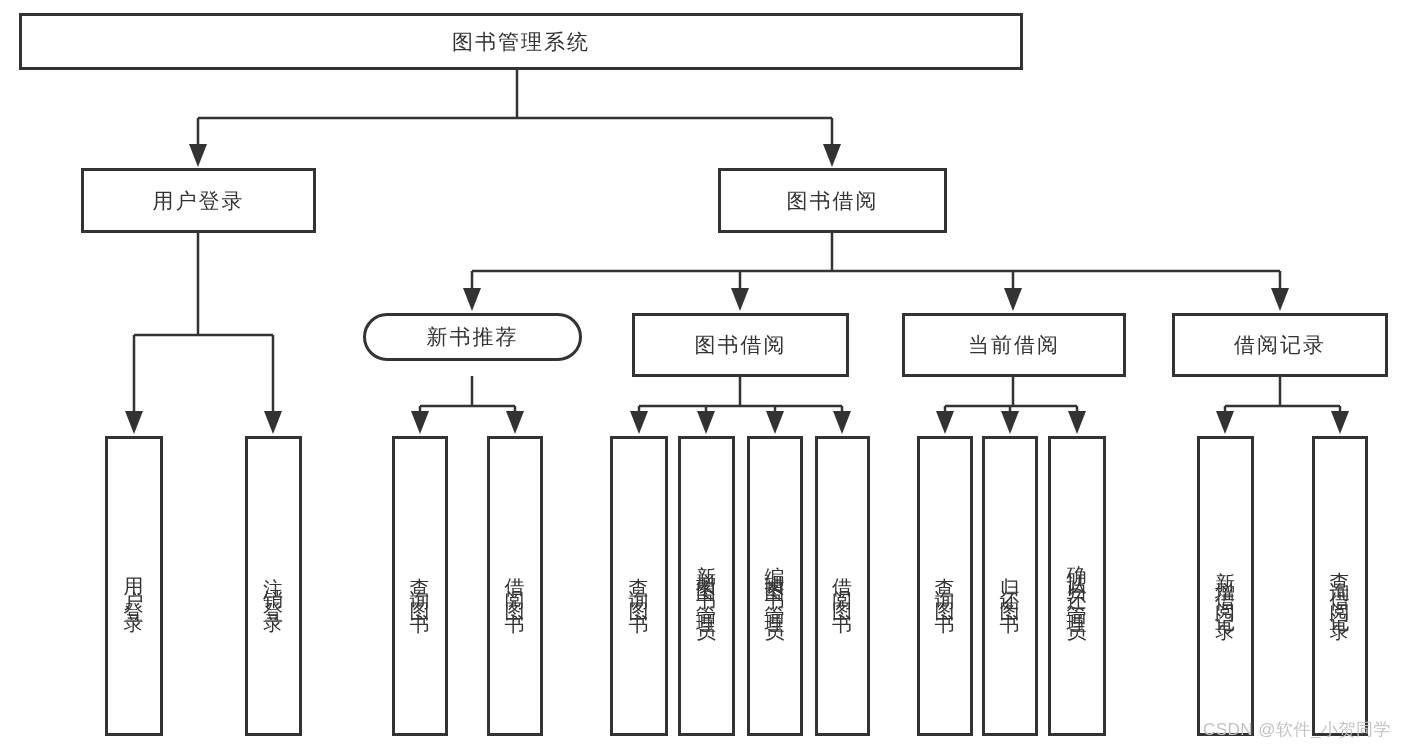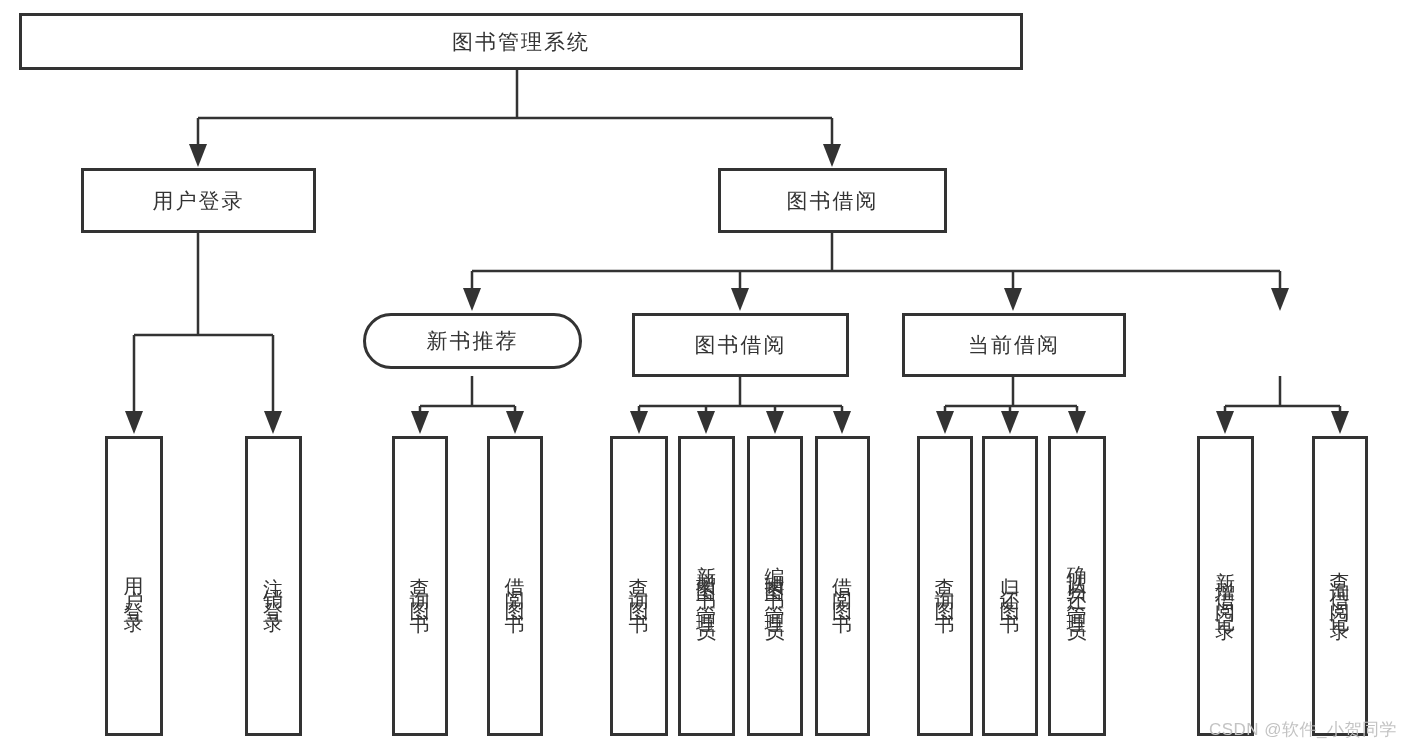--- a/index.html
+++ b/index.html
@@ -31,21 +31,21 @@
   .node .label {
     font-size: 21px;
     letter-spacing: 2px;
     color: #333333;
     white-space: nowrap;
   }
   
   .root  { left: 19px;   top: 13px;  width: 1004px; height: 57px; }
   .l2a   { left: 81px;   top: 168px; width: 235px;  height: 65px; }
   .l2b   { left: 718px;  top: 168px; width: 229px;  height: 65px; }
-  .l3a   { left: 363px;  top: 313px; width: 219px;  height: 56px; border-radius: 32px; }
+  .l3a   { left: 363px;  top: 313px; width: 219px;  height: 48px; border-radius: 32px; }
   .l3b   { left: 632px;  top: 313px; width: 217px;  height: 64px; text-align: right; }
   .l3c   { left: 902px;  top: 313px; width: 224px;  height: 64px; text-align: center; }
   .l3d   { left: 1172px; top: 313px; width: 216px;  height: 64px; }
   
   .leaf { top: 436px; height: 300px; }
   .leaf .label {
     writing-mode: vertical-rl;
     text-orientation: mixed;
     font-size: 20px;
     line-height: 1;
@@ -61,21 +61,21 @@
   .c2 { left: 678px;  width: 57px; }
   .c3 { left: 747px;  width: 56px; }
   .c4 { left: 815px;  width: 55px; }
   .d1 { left: 917px;  width: 56px; }
   .d2 { left: 982px;  width: 56px; }
   .d3 { left: 1048px; width: 58px; }
   .e1 { left: 1197px; width: 57px; }
   .e2 { left: 1312px; width: 56px; }
   .watermark {
     position: absolute;
-    right: 8px;
+    right: 14px;
     bottom: 6px;
     font-size: 17px;
     letter-spacing: 0.5px;
     color: #c3c3c3;
     z-index: 5;
     white-space: nowrap;
   }
 </style>
 </head>
 <body>
@@ -128,20 +128,23 @@
 
   <div class="node l3a">
     <span class="label">新书推荐</span>
   </div>
   <div class="node l3b">
     <span class="label">图书借阅</span>
   </div>
   <div class="node l3c">
     <span class="label">当前借阅</span>
   </div>
+  <div class="node l3d">
+    <span class="label">借阅记录</span>
+  </div>
 
   <div class="node leaf a1 ls4">
     <span class="label">用户登录</span>
   </div>
   <div class="node leaf a2 ls4">
     <span class="label">注销登录</span>
   </div>
 
   <div class="node leaf b1 ls4">
     <span class="label">查询图书</span>

